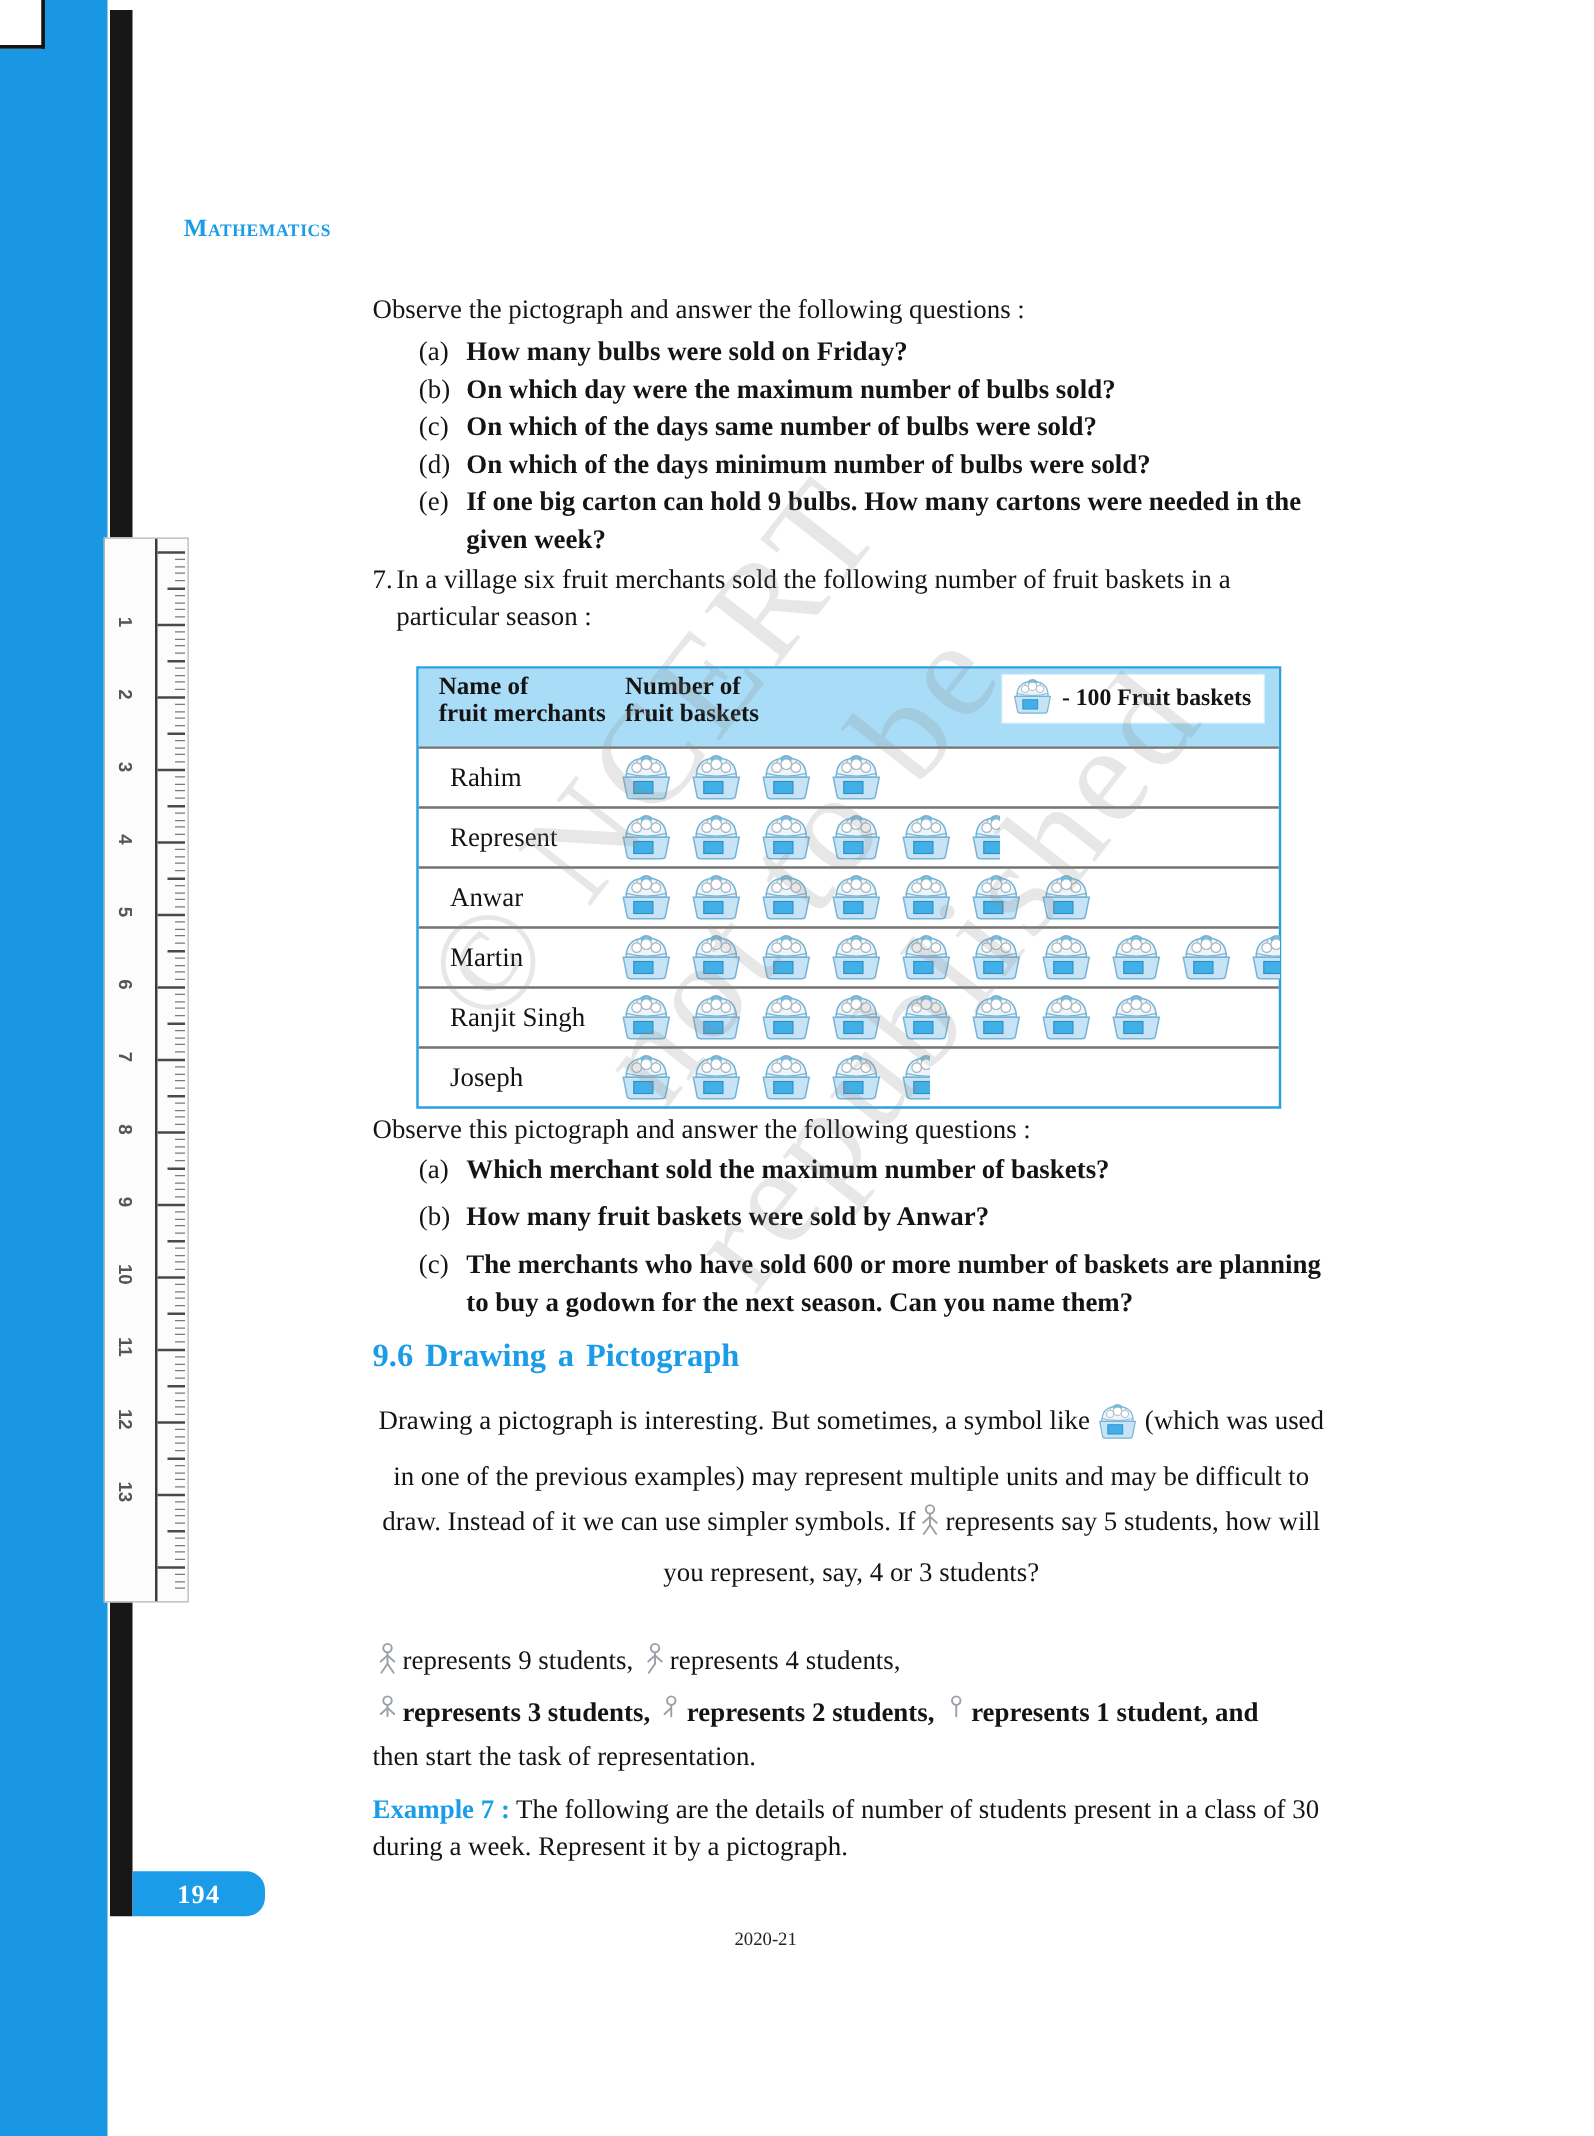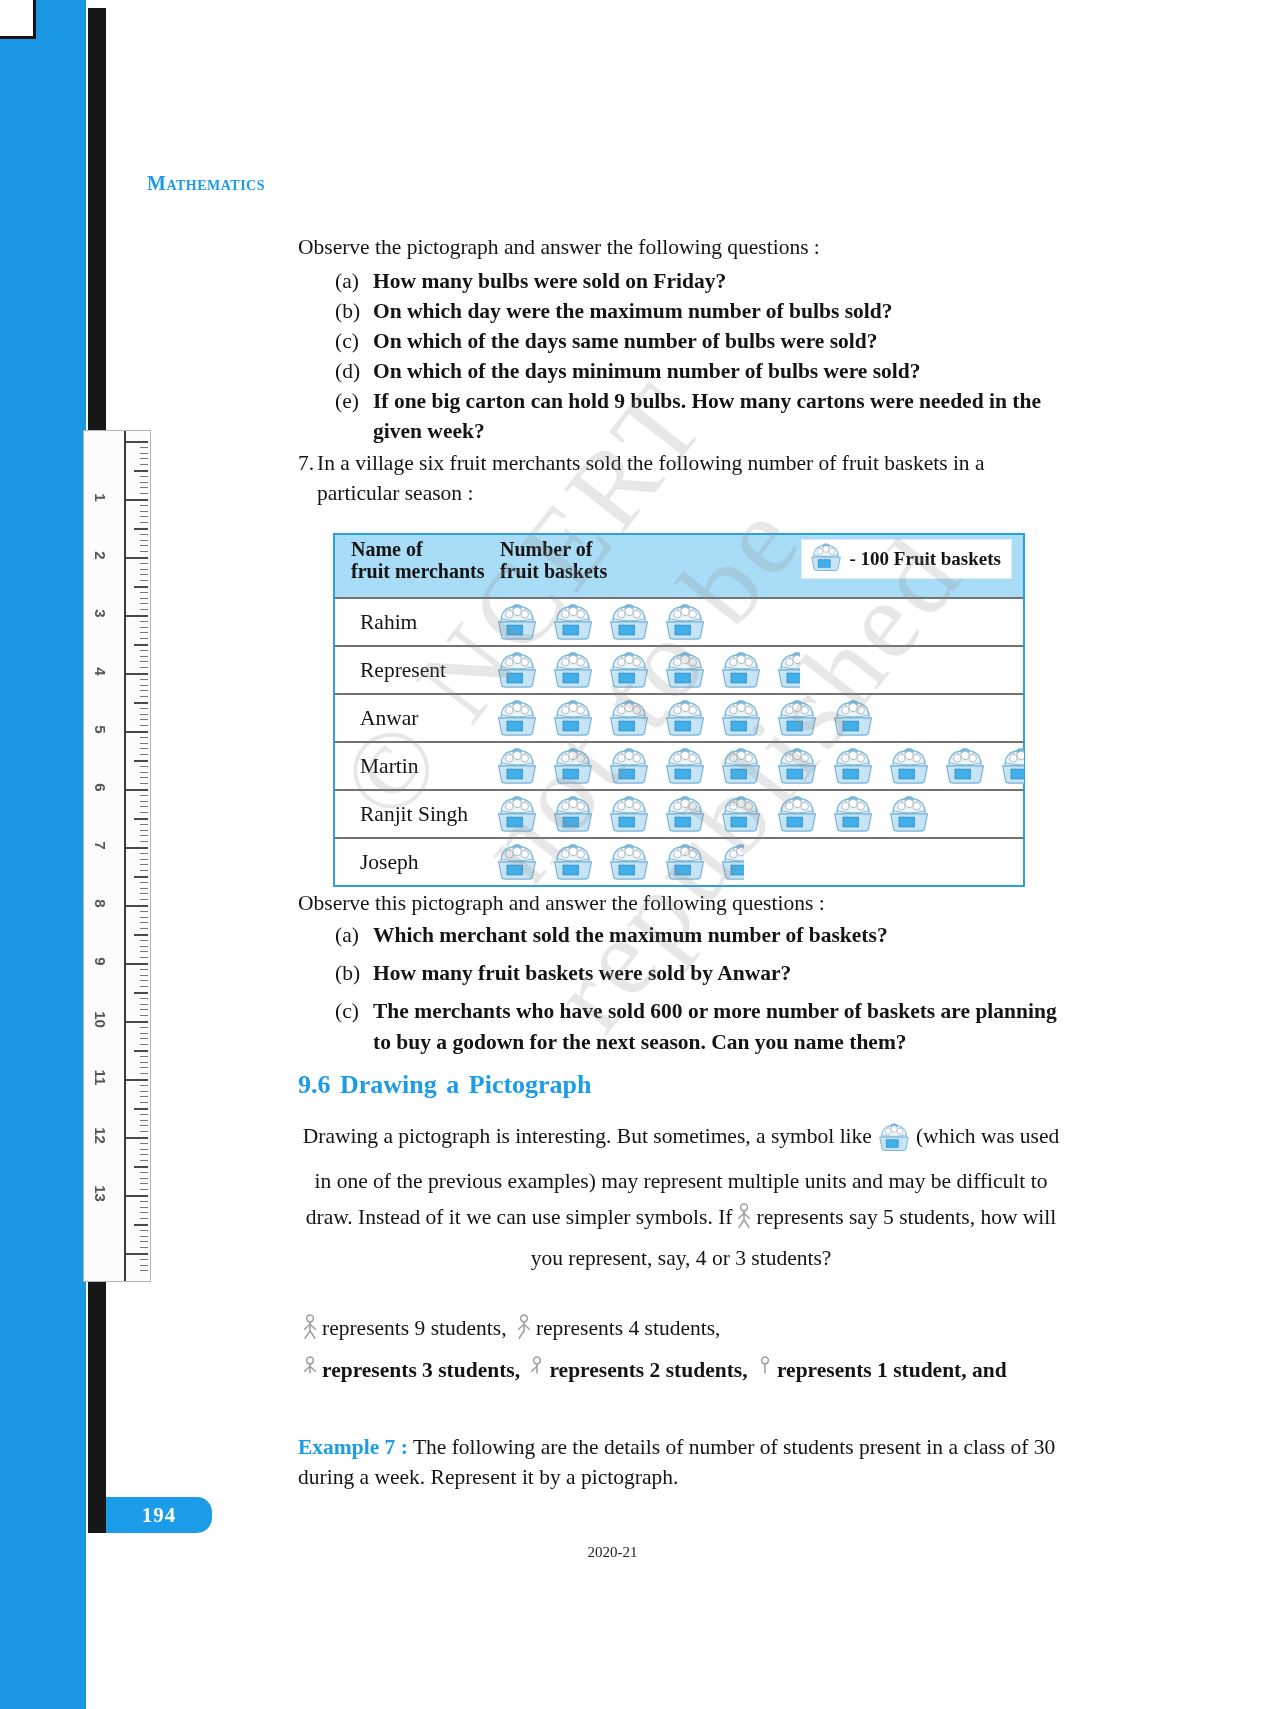--- a/index.html
+++ b/index.html
@@ -853,20 +853,21 @@
           <path d="M10 8.8 L10 19"></path>
           <path d="M10 11.5 L4 17 M10 11.5 L16 17"></path>
         </svg></span><span>represents 3 students,  </span><span class="fig-inline"><svg viewBox="0 0 20 29" width="18" height="26" xmlns="http://www.w3.org/2000/svg" fill="none" stroke="#9aa0a6" stroke-width="1.7" stroke-linecap="round">
           <circle cx="10" cy="5" r="3.8"></circle>
           <path d="M10 8.8 L10 19"></path>
           <path d="M10 11.5 L4 17"></path>
         </svg></span><span>represents 2 students,  </span><span class="fig-inline"><svg viewBox="0 0 20 29" width="18" height="26" xmlns="http://www.w3.org/2000/svg" fill="none" stroke="#9aa0a6" stroke-width="1.7" stroke-linecap="round">
           <circle cx="10" cy="5" r="3.8"></circle>
           <path d="M10 8.8 L10 19"></path>
         </svg></span><span>represents 1 student, and  </span></div>
+  <div class="blk" style="top:1390px;">then start the task of representation.</div>
 
   <div class="blk" style="top:1432px;">
     <span class="ex-label">Example 7 :</span>
     <span>The following are the details of number of students present in a class of 30 during a week. Represent it by a pictograph.</span>
   </div>
 
   <div class="badge">194</div>
   <div class="footer">2020-21</div>
 
   <div class="watermark">

